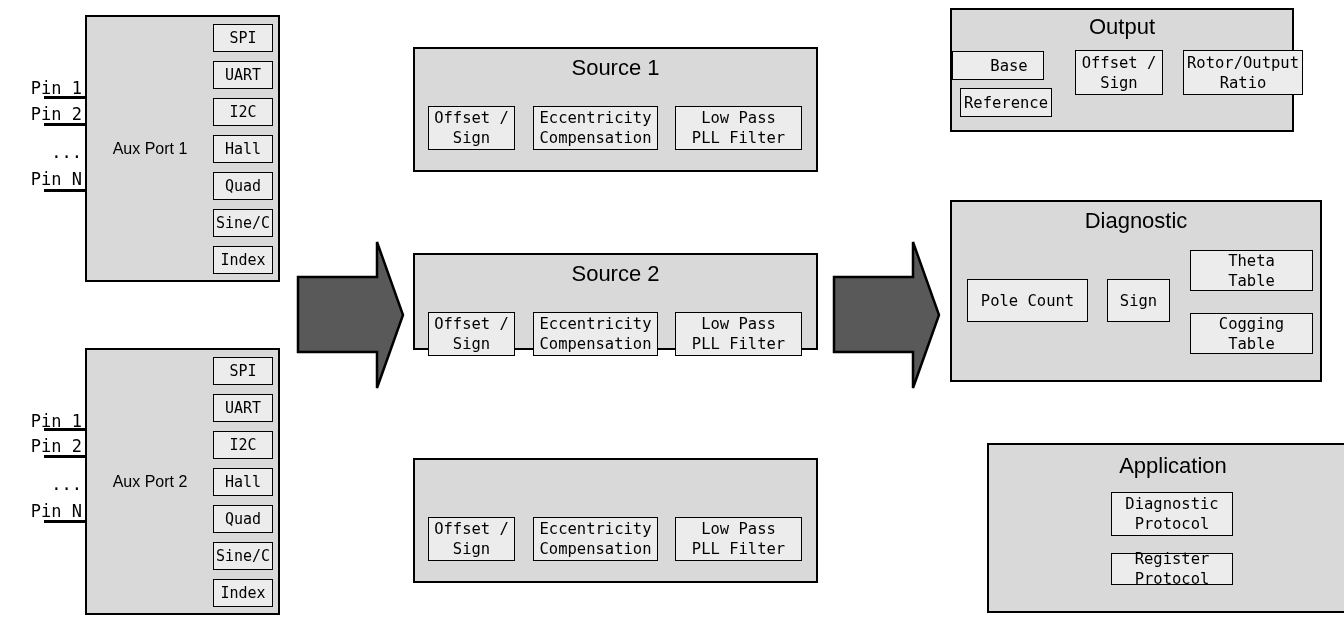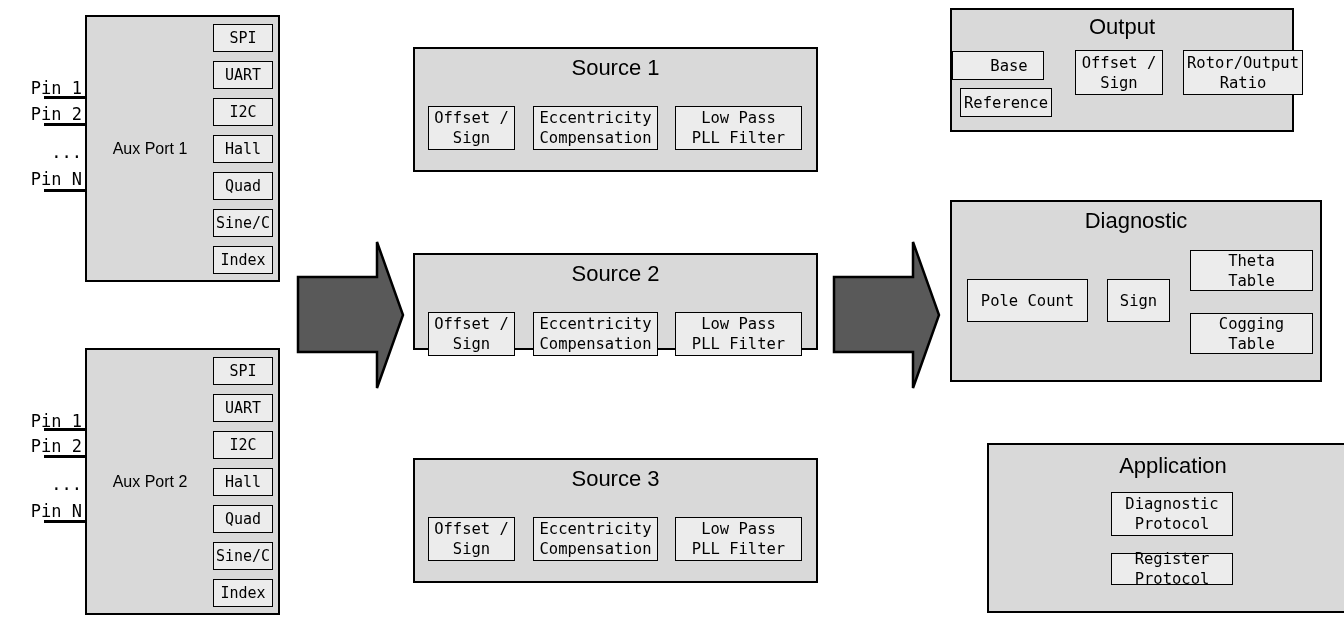--- a/index.html
+++ b/index.html
@@ -112,21 +112,20 @@
     <div class="block-title" style="top:6px">Source 2</div>
     <div class="ibox" style="left:13px;  top:57px; width:87px;  height:44px;">Offset /
 Sign</div>
     <div class="ibox" style="left:118px; top:57px; width:125px; height:44px;">Eccentricity
 Compensation</div>
     <div class="ibox" style="left:260px; top:57px; width:127px; height:44px;">Low Pass
 PLL Filter</div>
   </div>
 
   <div class="block" style="left:413px; top:458px; width:405px; height:125px;">
-    <div class="block-title" style="top:6px">Source 3</div>
     <div class="ibox" style="left:13px;  top:57px; width:87px;  height:44px;">Offset /
 Sign</div>
     <div class="ibox" style="left:118px; top:57px; width:125px; height:44px;">Eccentricity
 Compensation</div>
     <div class="ibox" style="left:260px; top:57px; width:127px; height:44px;">Low Pass
 PLL Filter</div>
   </div>
 
   <div class="block" style="left:950px; top:8px; width:344px; height:124px;">
     <div class="block-title" style="top:4px">Output</div>

